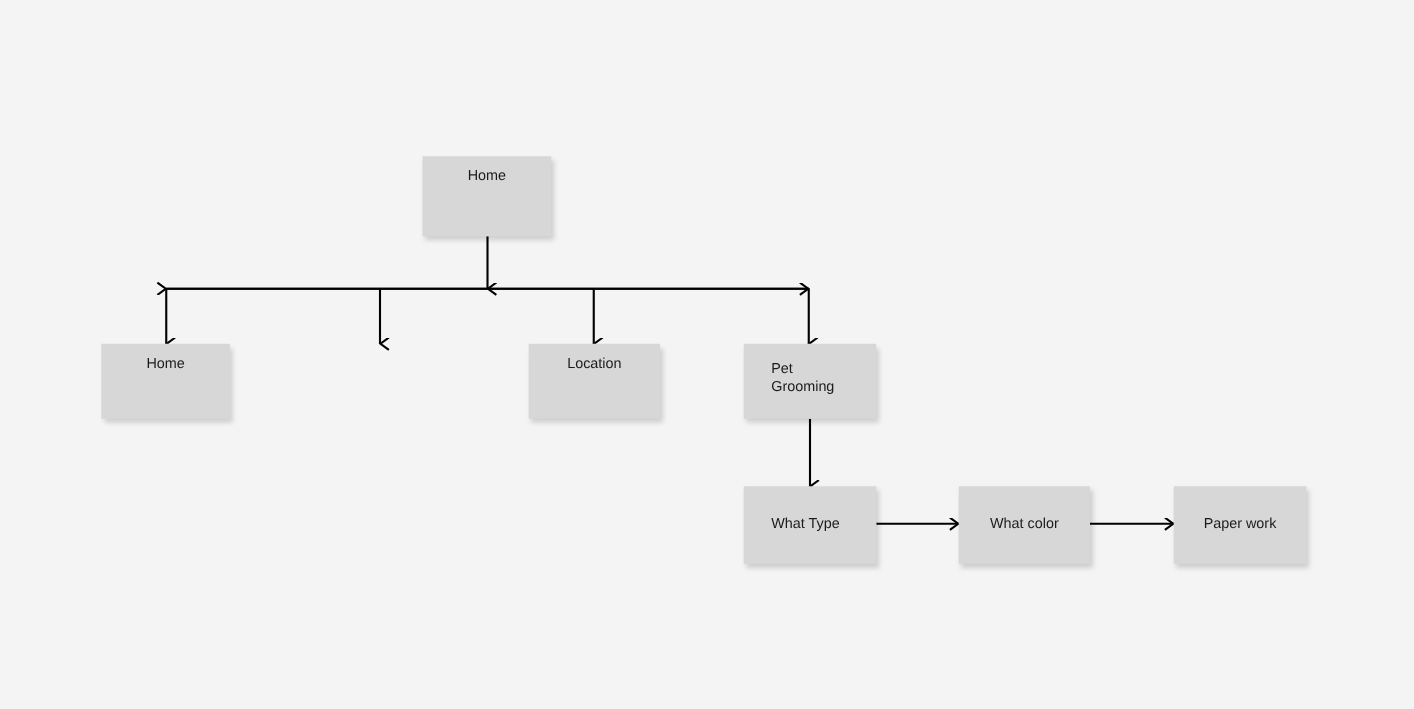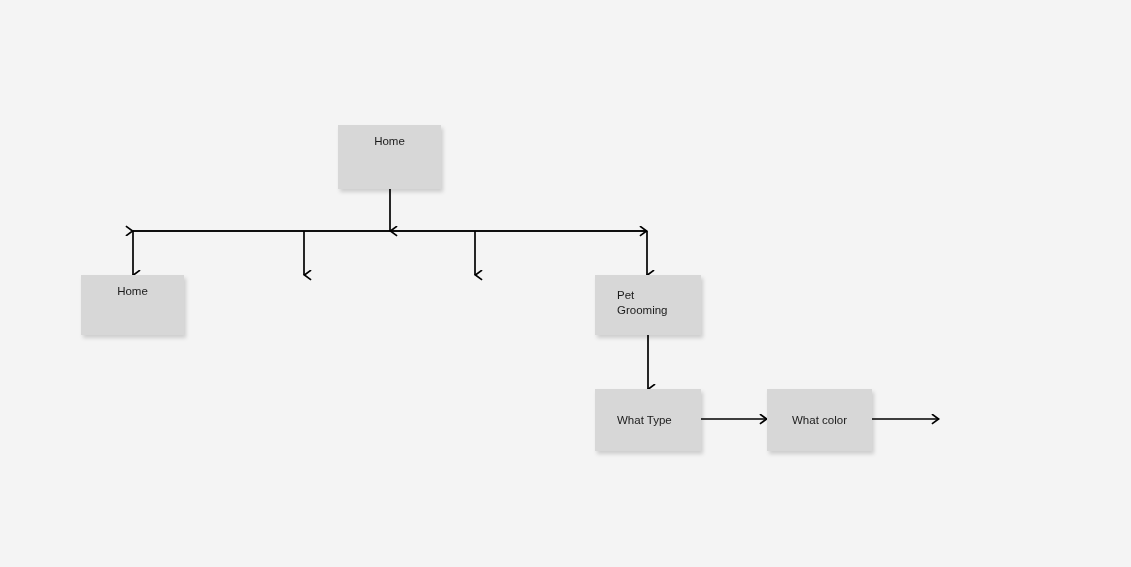--- a/index.html
+++ b/index.html
@@ -102,28 +102,34 @@
 
   <div class="node lbl-top-center" style="left:338px; top:84px; width:103px; height:64px;">
     <span class="label">Home</span>
   </div>
 
   <div class="node lbl-top-center" style="left:81px; top:234px; width:103px; height:60px;">
     <span class="label">Home</span>
   </div>
 
 
+  <div class="node lbl-top-center" style="left:423px; top:234px; width:105px; height:60px;">
+    <span class="label">Location</span>
+  </div>
 
   <div class="node lbl-top-left" style="left:595px; top:234px; width:106px; height:60px;">
     <span class="label">Pet
 Grooming</span>
   </div>
 
   <div class="node lbl-mid-center" style="left:767px; top:348px; width:105px; height:62px;">
     <span class="label">What color</span>
   </div>
 
   <div class="node lbl-mid-left" style="left:595px; top:348px; width:106px; height:62px;">
     <span class="label">What Type</span>
   </div>
 
+  <div class="node lbl-mid-center" style="left:939px; top:348px; width:106px; height:62px;">
+    <span class="label">Paper work</span>
+  </div>
 
 </div>
 
 </body></html>

